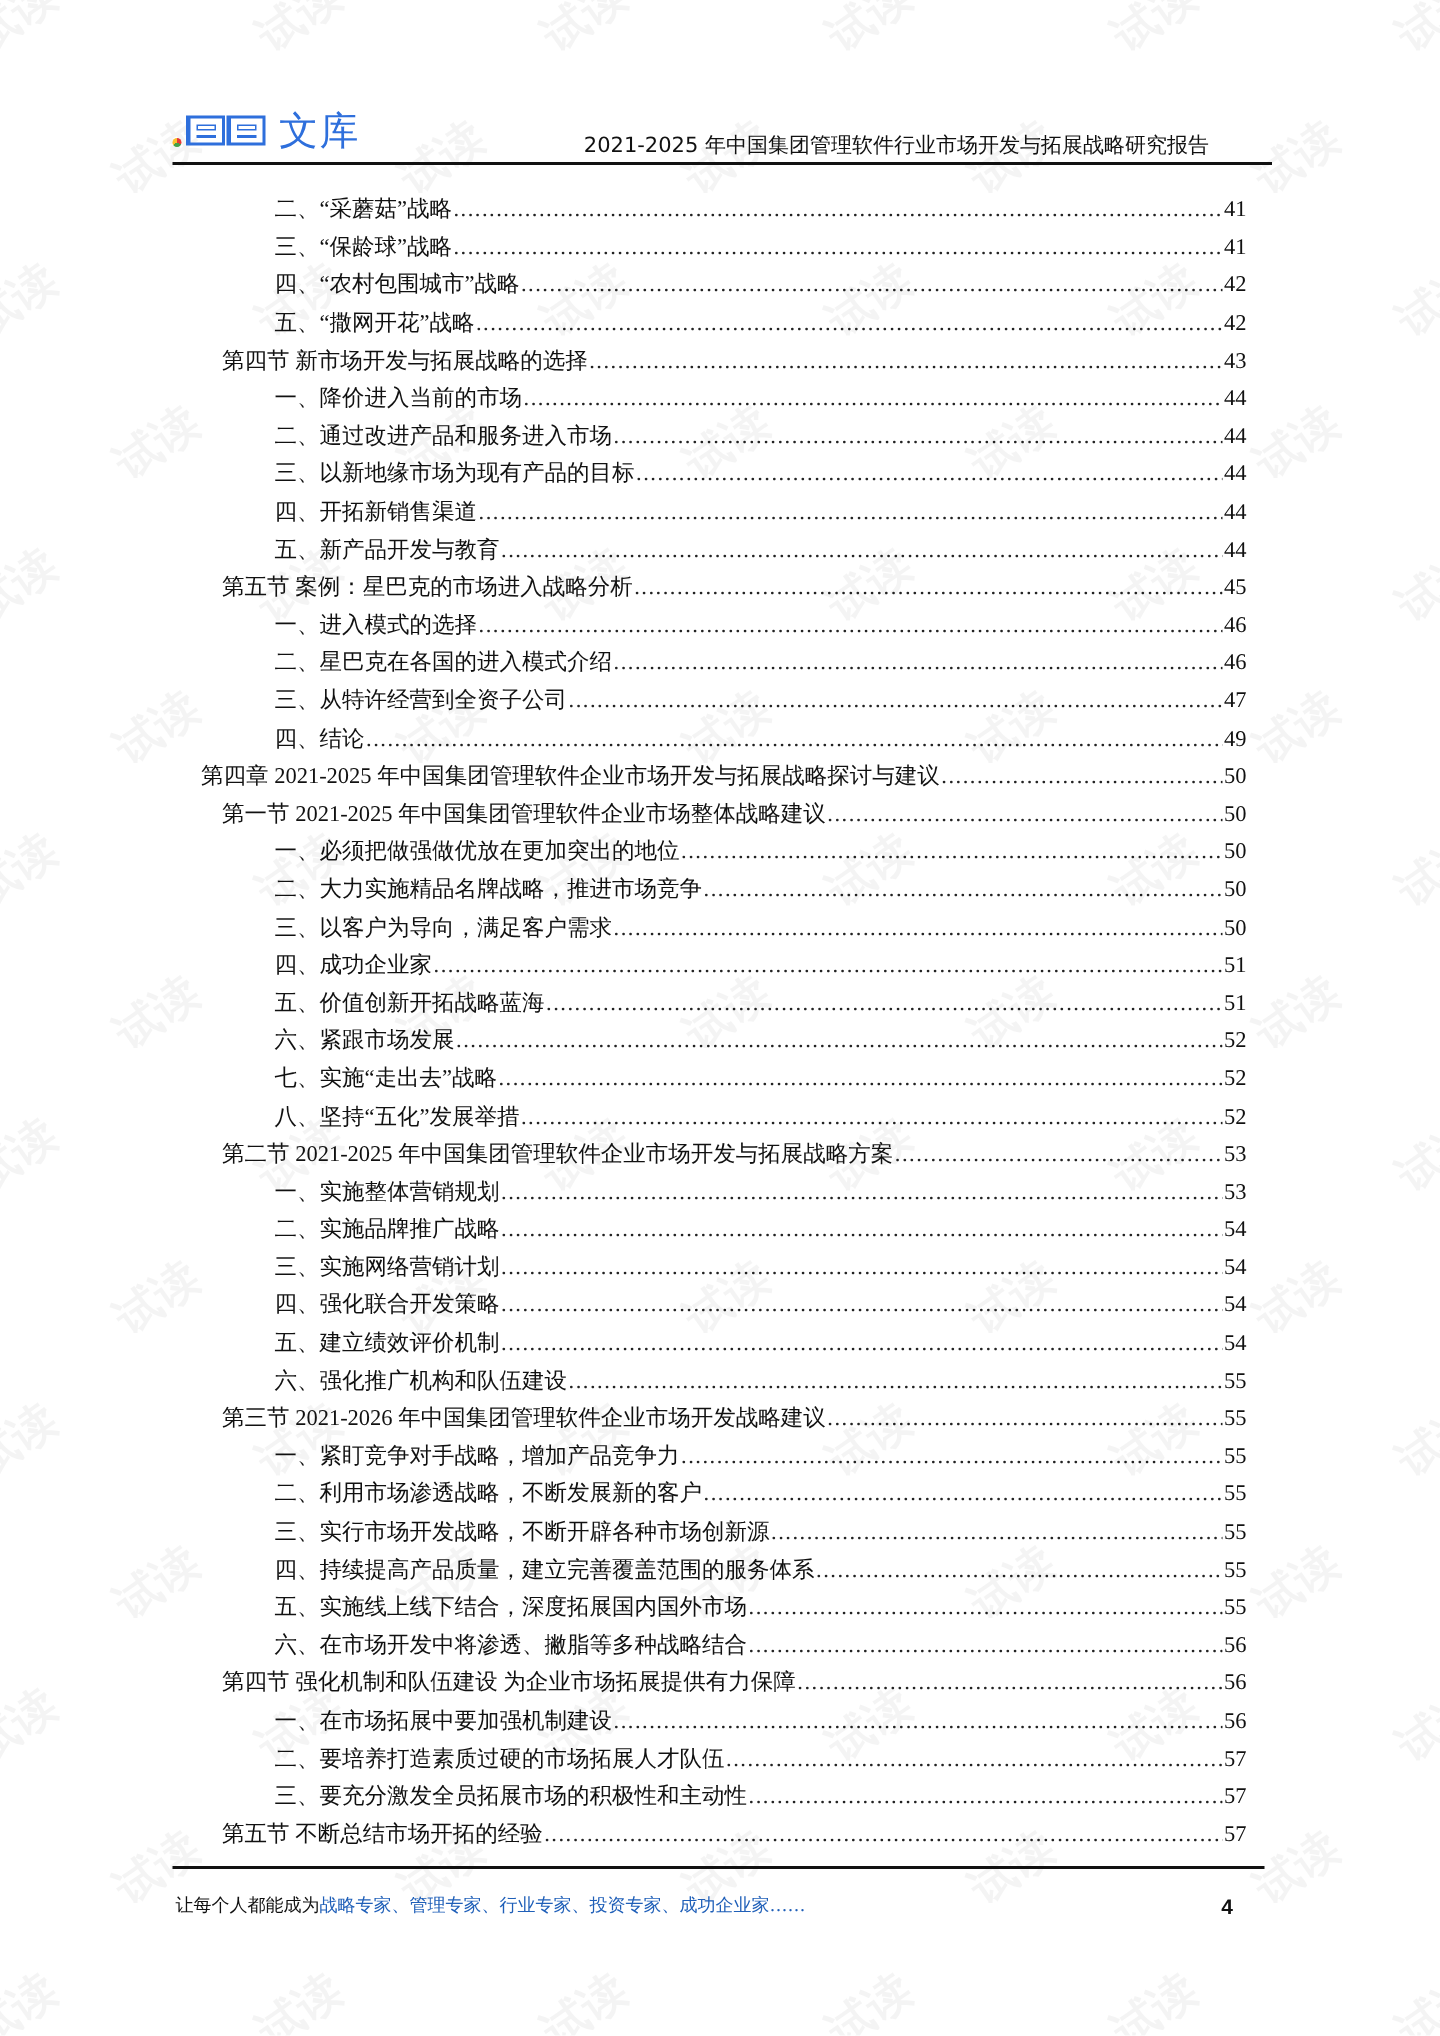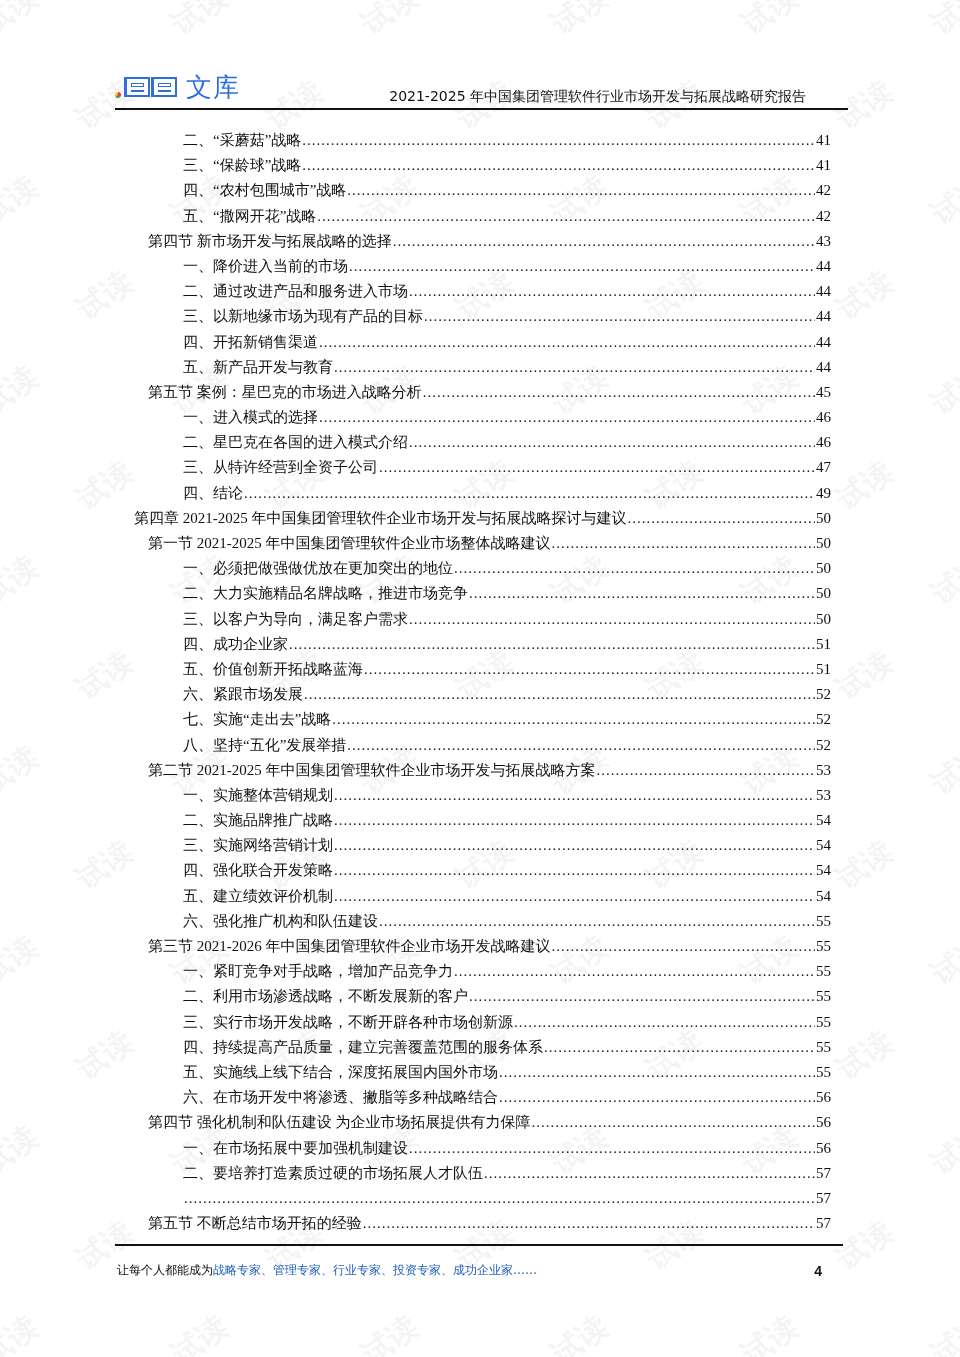--- a/index.html
+++ b/index.html
@@ -341,20 +341,21 @@
       <span class="toc-label">一、在市场拓展中要加强机制建设</span>
       <span class="toc-dots"></span>
       <span class="toc-page">56</span>
     </div>
     <div class="toc-row l3">
       <span class="toc-label">二、要培养打造素质过硬的市场拓展人才队伍</span>
       <span class="toc-dots"></span>
       <span class="toc-page">57</span>
     </div>
     <div class="toc-row l3">
+      <span class="toc-label">三、要充分激发全员拓展市场的积极性和主动性</span>
       <span class="toc-dots"></span>
       <span class="toc-page">57</span>
     </div>
     <div class="toc-row l2">
       <span class="toc-label">第五节  不断总结市场开拓的经验</span>
       <span class="toc-dots"></span>
       <span class="toc-page">57</span>
     </div>
   </div>
 

